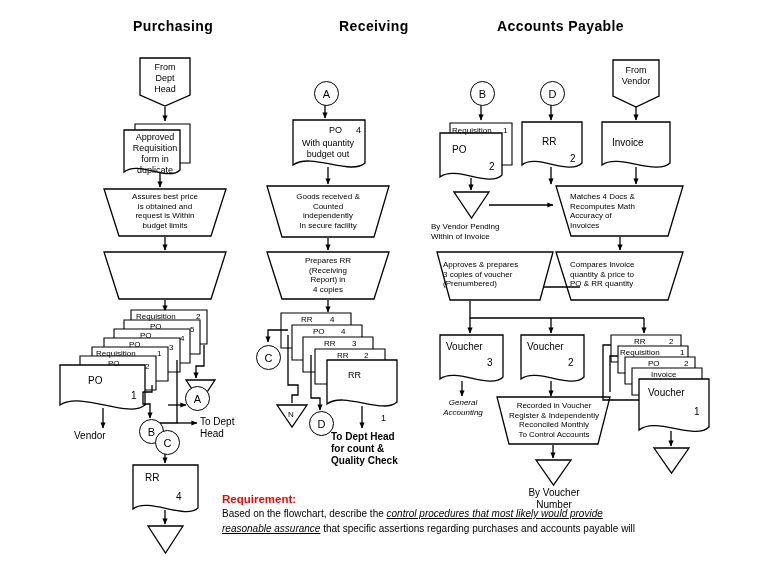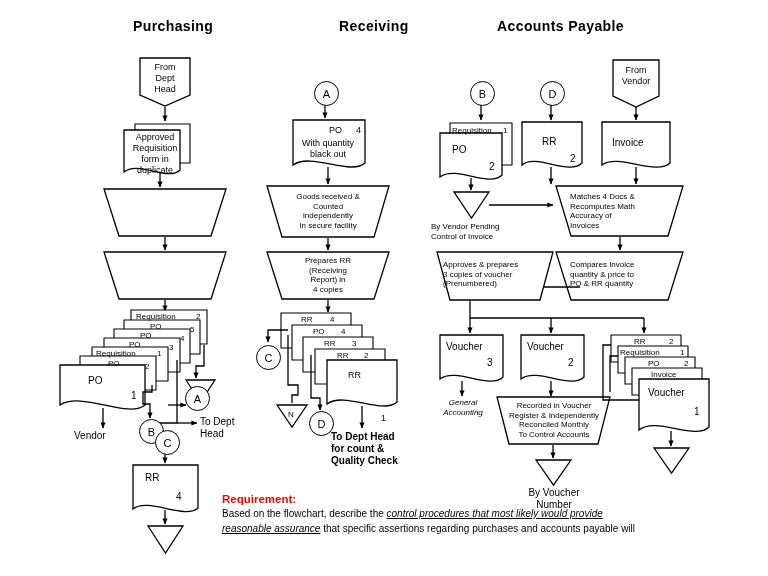--- a/index.html
+++ b/index.html
@@ -196,20 +196,24 @@
 
   <div class="abs t9 ctr" style="left:140px;top:62px;width:50px;">From
 Dept
 Head</div>
 
   <div class="abs t9" style="left:128px;top:132px;width:54px;text-align:center;">Approved
 Requisition
 form in
 duplicate</div>
 
+  <div class="abs t ctr" style="left:113px;top:192px;width:104px;">Assures best price
+is obtained and
+request is Within
+budget limits</div>
 
 
   <div class="abs t" style="left:136px;top:312px;">Requisition</div>
   <div class="abs t" style="left:196px;top:312px;">2</div>
 
   <div class="abs t" style="left:150px;top:322px;">PO</div>
   <div class="abs t" style="left:190px;top:325px;">5</div>
 
   <div class="abs t" style="left:140px;top:331px;">PO</div>
   <div class="abs t" style="left:180px;top:334px;">4</div>
@@ -235,21 +239,21 @@
   <div class="conn" style="left:155px;top:430px;width:23px;height:23px;">C</div>
 
   <div class="abs t10" style="left:145px;top:472px;">RR</div>
   <div class="abs t10" style="left:176px;top:491px;">4</div>
 
   <div class="conn" style="left:314px;top:81px;width:23px;height:23px;">A</div>
 
   <div class="abs t9" style="left:329px;top:125px;">PO</div>
   <div class="abs t9" style="left:356px;top:125px;">4</div>
   <div class="abs t9 ctr" style="left:291px;top:138px;width:74px;">With quantity
-black out</div>
+budget out</div>
 
   <div class="abs t ctr" style="left:279px;top:192px;width:98px;">Goods received &amp;
 Counted
 independently
 In secure facility</div>
 
   <div class="abs t ctr" style="left:284px;top:256px;width:88px;">Prepares RR
 (Receiving
 Report) in
 4 copies</div>
@@ -286,21 +290,21 @@
   <div class="abs t" style="left:503px;top:126px;">1</div>
   <div class="abs t10" style="left:452px;top:144px;">PO</div>
   <div class="abs t10" style="left:489px;top:161px;">2</div>
 
   <div class="abs t10" style="left:542px;top:136px;">RR</div>
   <div class="abs t10" style="left:570px;top:153px;">2</div>
 
   <div class="abs t10" style="left:612px;top:137px;">Invoice</div>
 
   <div class="abs t" style="left:431px;top:222px;width:116px;">By Vendor Pending
-Control of Invoice</div>
+Within of Invoice</div>
 
   <div class="abs t" style="left:570px;top:192px;width:104px;">Matches 4 Docs &amp;
 Recomputes Math
 Accuracy of
 Invoices</div>
 
   <div class="abs t" style="left:570px;top:260px;width:104px;">Compares Invoice
 quantity &amp; price to
 PO &amp; RR quantity</div>
 

